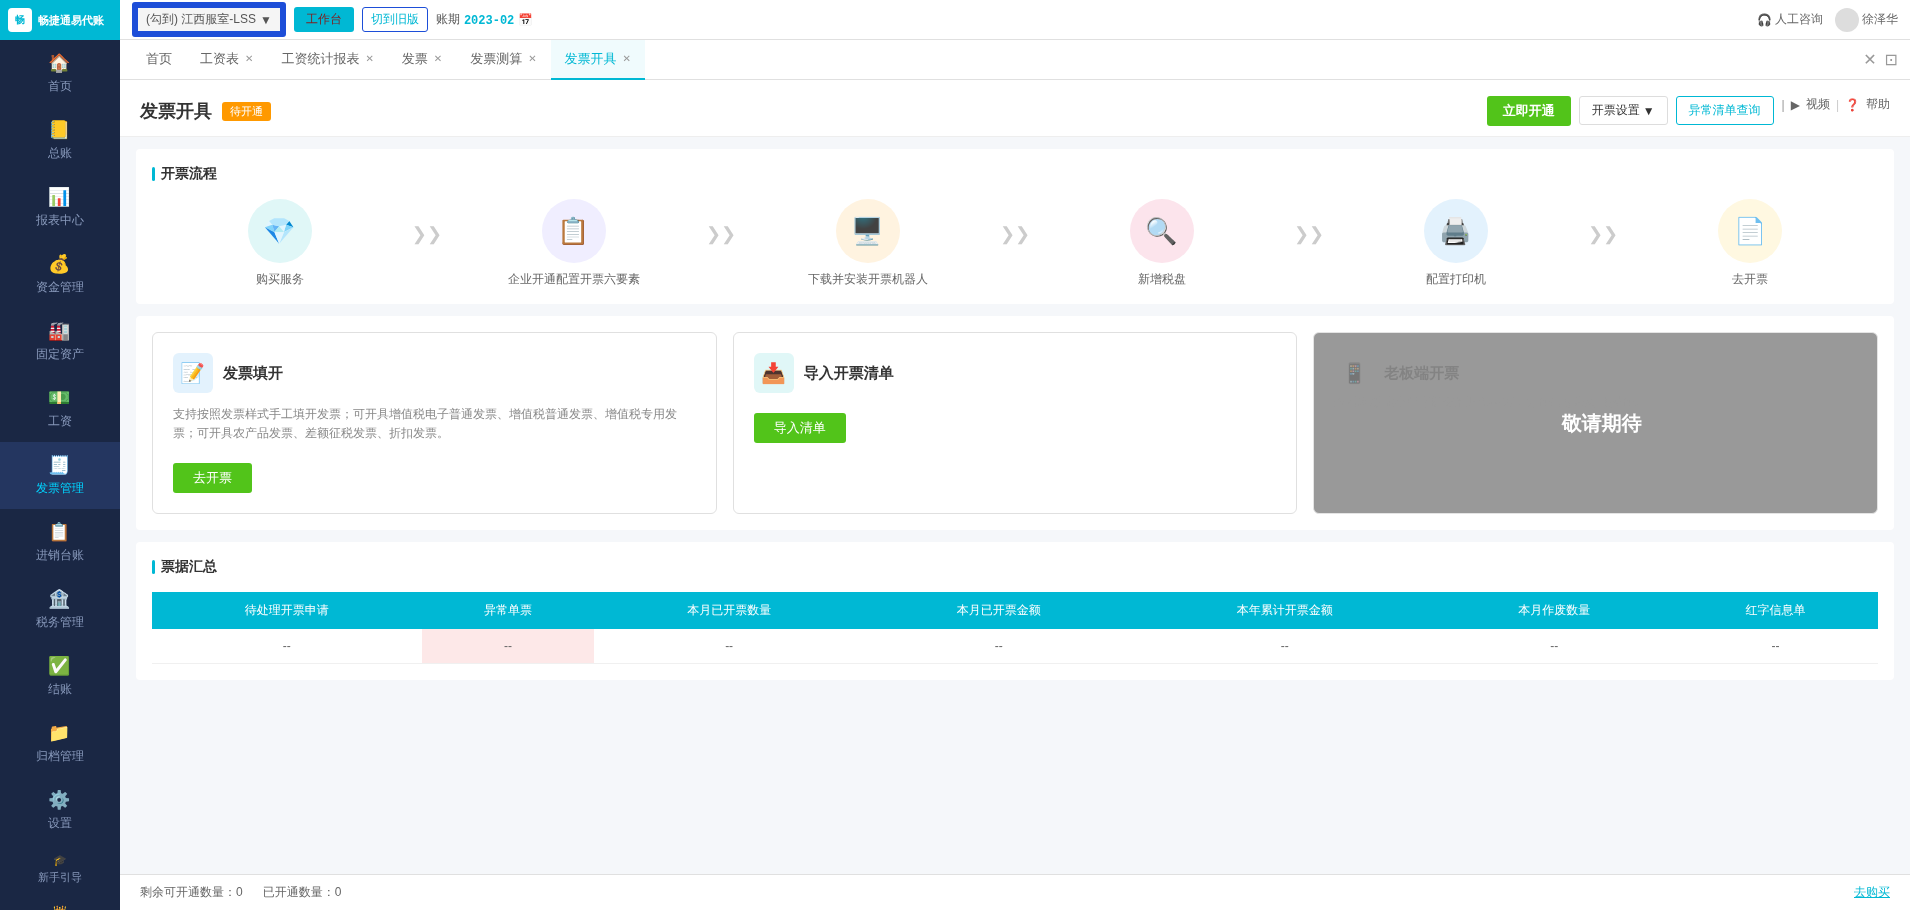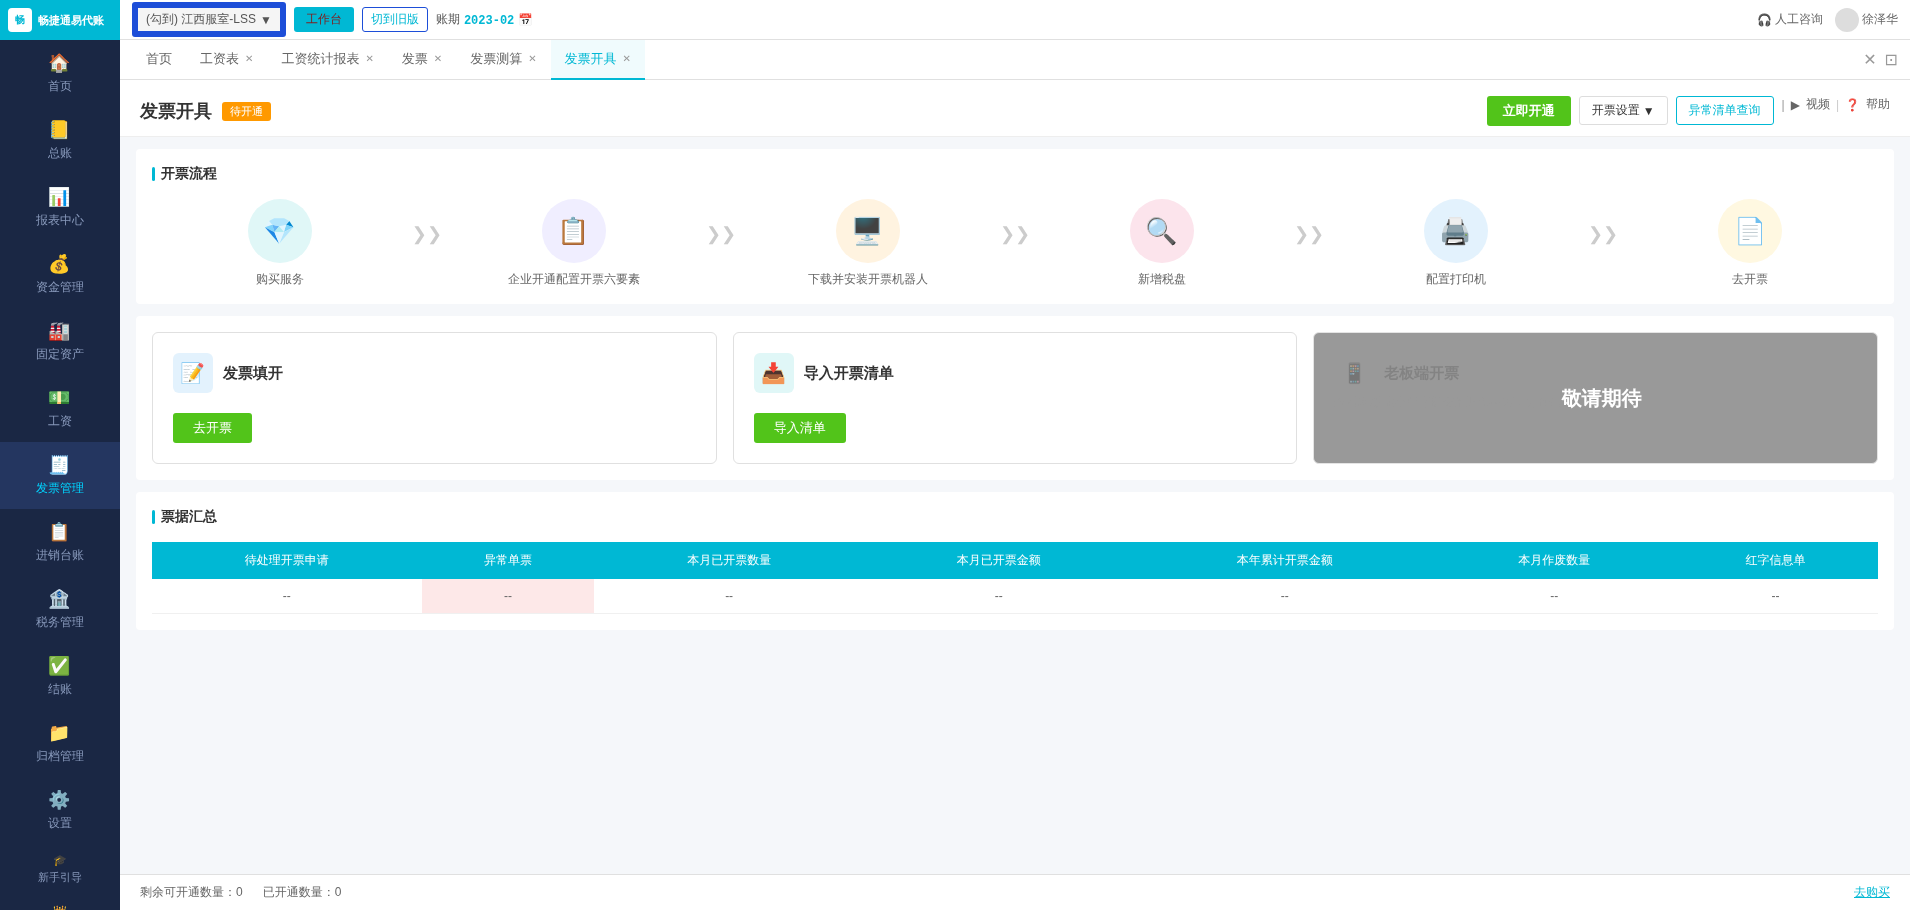--- a/index.html
+++ b/index.html
@@ -292,20 +292,21 @@
         </div>
     </div>
 
     <div class="section">
       <div class="methods-grid" id="methods-grid">
           <div class="method-card">
       <div class="method-header">
         <div class="method-icon blue">📝</div>
         <div class="method-title">发票填开</div>
       </div>
+      <div class="method-desc">支持按照发票样式手工填开发票；可开具增值税电子普通发票、增值税普通发票、增值税专用发票；可开具农产品发票、差额征税发票、折扣发票。</div>
       <button class="method-btn">去开票</button>
     </div>
           <div class="method-card">
       <div class="method-header">
         <div class="method-icon teal">📥</div>
         <div class="method-title">导入开票清单</div>
       </div>
       <button class="method-btn">导入清单</button>
     </div>
           <div class="method-card disabled">

